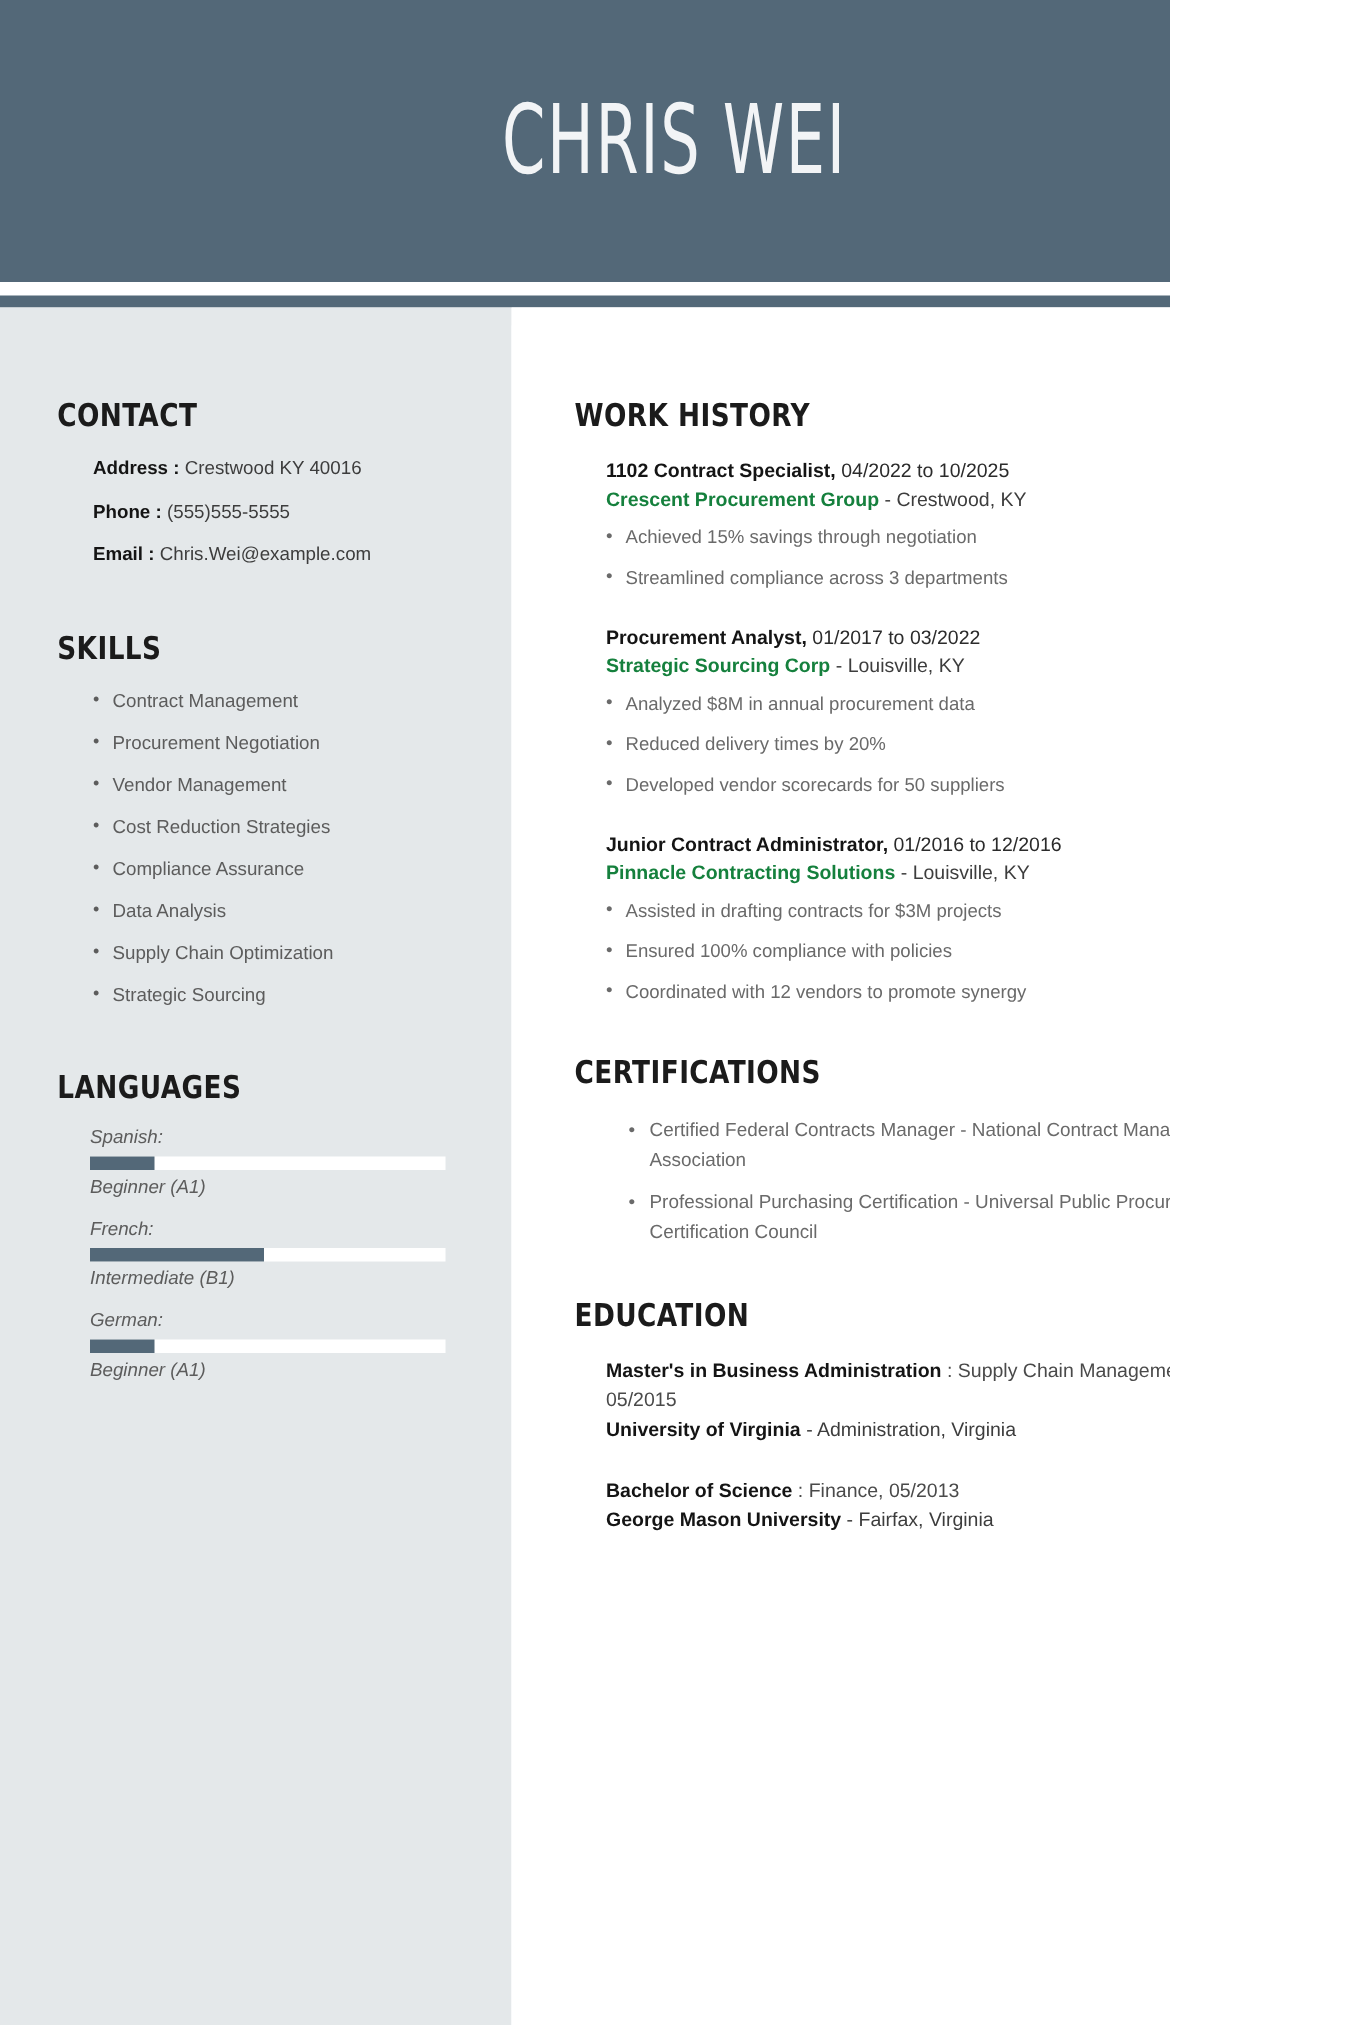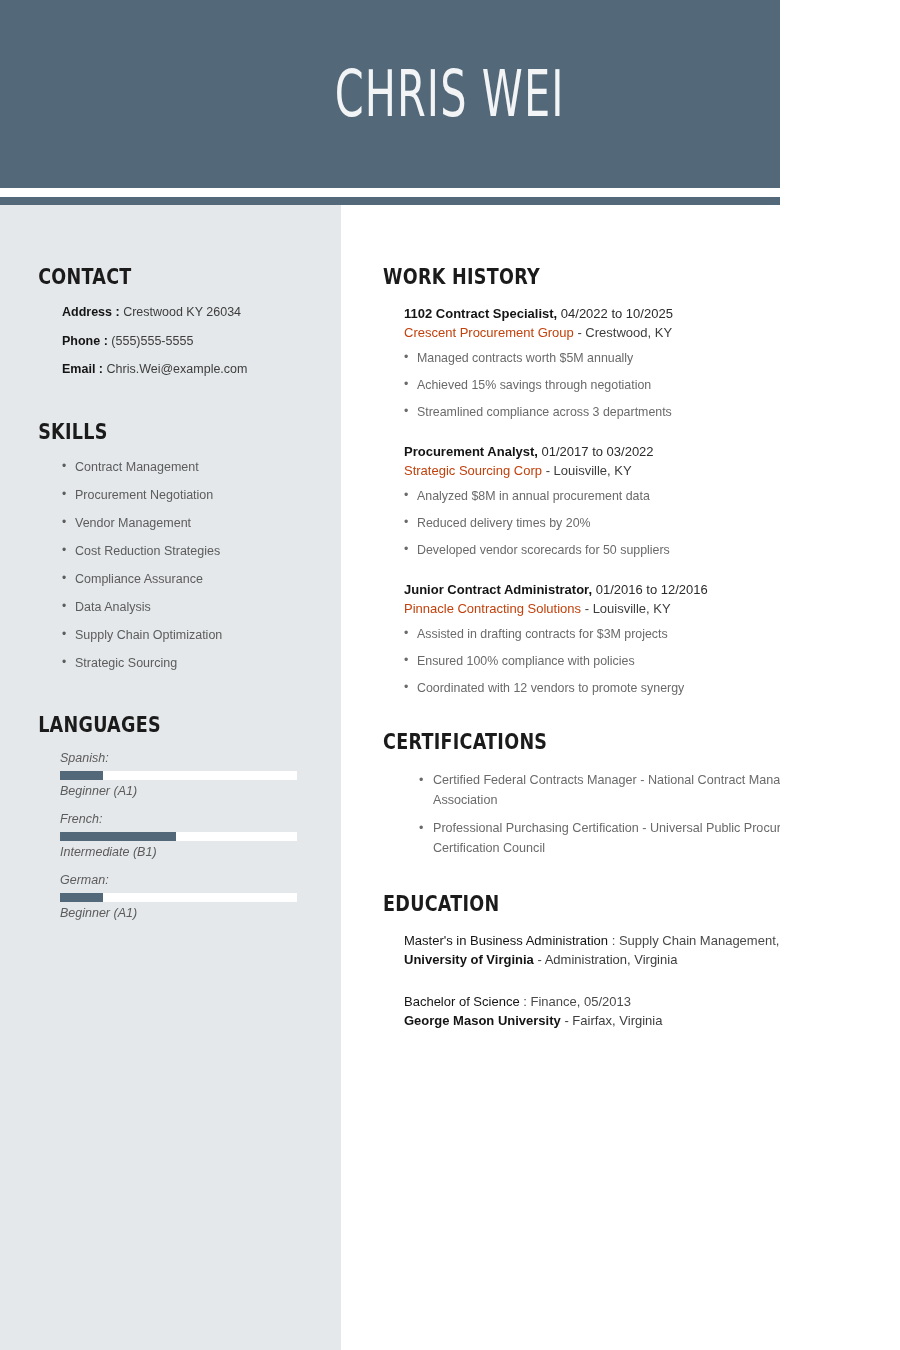--- a/index.html
+++ b/index.html
@@ -188,21 +188,21 @@
     white-space: nowrap;
   }
   .job-title-line b { font-weight: 700; color: #141414; }
   .job-company-line {
     font-size: 13px;
     color: #3d3d3d;
     line-height: 1.45;
     margin-bottom: 7px;
     white-space: nowrap;
   }
-  .job-company-line b { font-weight: 400; color: #c2410c; }
+  .job-company-line b { font-weight: 700; color: #15803d; }
   .job-bullets { list-style: none; }
   .job-bullets li {
     position: relative;
     font-size: 12.4px;
     color: #6a6a6a;
     line-height: 1.3;
     padding-left: 13px;
     margin-bottom: 11px;
   }
   .job-bullets li::before {
@@ -230,21 +230,21 @@
   }
 
   .edu-list { margin-top: 15px; margin-left: 21px; }
   .edu-item { margin-bottom: 22px; }
   .edu-degree-line {
     font-size: 13px;
     color: #4a4a4a;
     line-height: 1.48;
     max-width: 432px;
   }
-  .edu-degree-line b { font-weight: 400; color: #141414; }
+  .edu-degree-line b { font-weight: 700; color: #141414; }
   .edu-school-line {
     font-size: 13px;
     color: #3d3d3d;
     line-height: 1.48;
   }
   .edu-school-line b { font-weight: 700; color: #141414; }
 </style>
 </head>
 <body>
 
@@ -258,21 +258,21 @@
 
   <div class="body-area">
 
     <aside class="sidebar">
 
       <section>
         <div class="sec-head">CONTACT</div>
         <div class="contact-list">
           <div class="contact-row">
             <b>Address :</b>
-            <span class="val">Crestwood KY 26034</span>
+            <span class="val">Crestwood KY 40016</span>
           </div>
           <div class="contact-row">
             <b>Phone :</b>
             <span class="val">(555)555-5555</span>
           </div>
           <div class="contact-row">
             <b>Email :</b>
             <span class="val">Chris.Wei@example.com</span>
           </div>
         </div>
@@ -337,21 +337,20 @@
           <div class="job">
             <div class="job-title-line">
               <b>1102 Contract Specialist,</b>
               <span>04/2022 to 10/2025</span>
             </div>
             <div class="job-company-line">
               <b>Crescent Procurement Group</b>
               <span>- Crestwood, KY</span>
             </div>
             <ul class="job-bullets">
-              <li>Managed contracts worth $5M annually</li>
               <li>Achieved 15% savings through negotiation</li>
               <li>Streamlined compliance across 3 departments</li>
             </ul>
           </div>
 
           <div class="job">
             <div class="job-title-line">
               <b>Procurement Analyst,</b>
               <span>01/2017 to 03/2022</span>
             </div>

